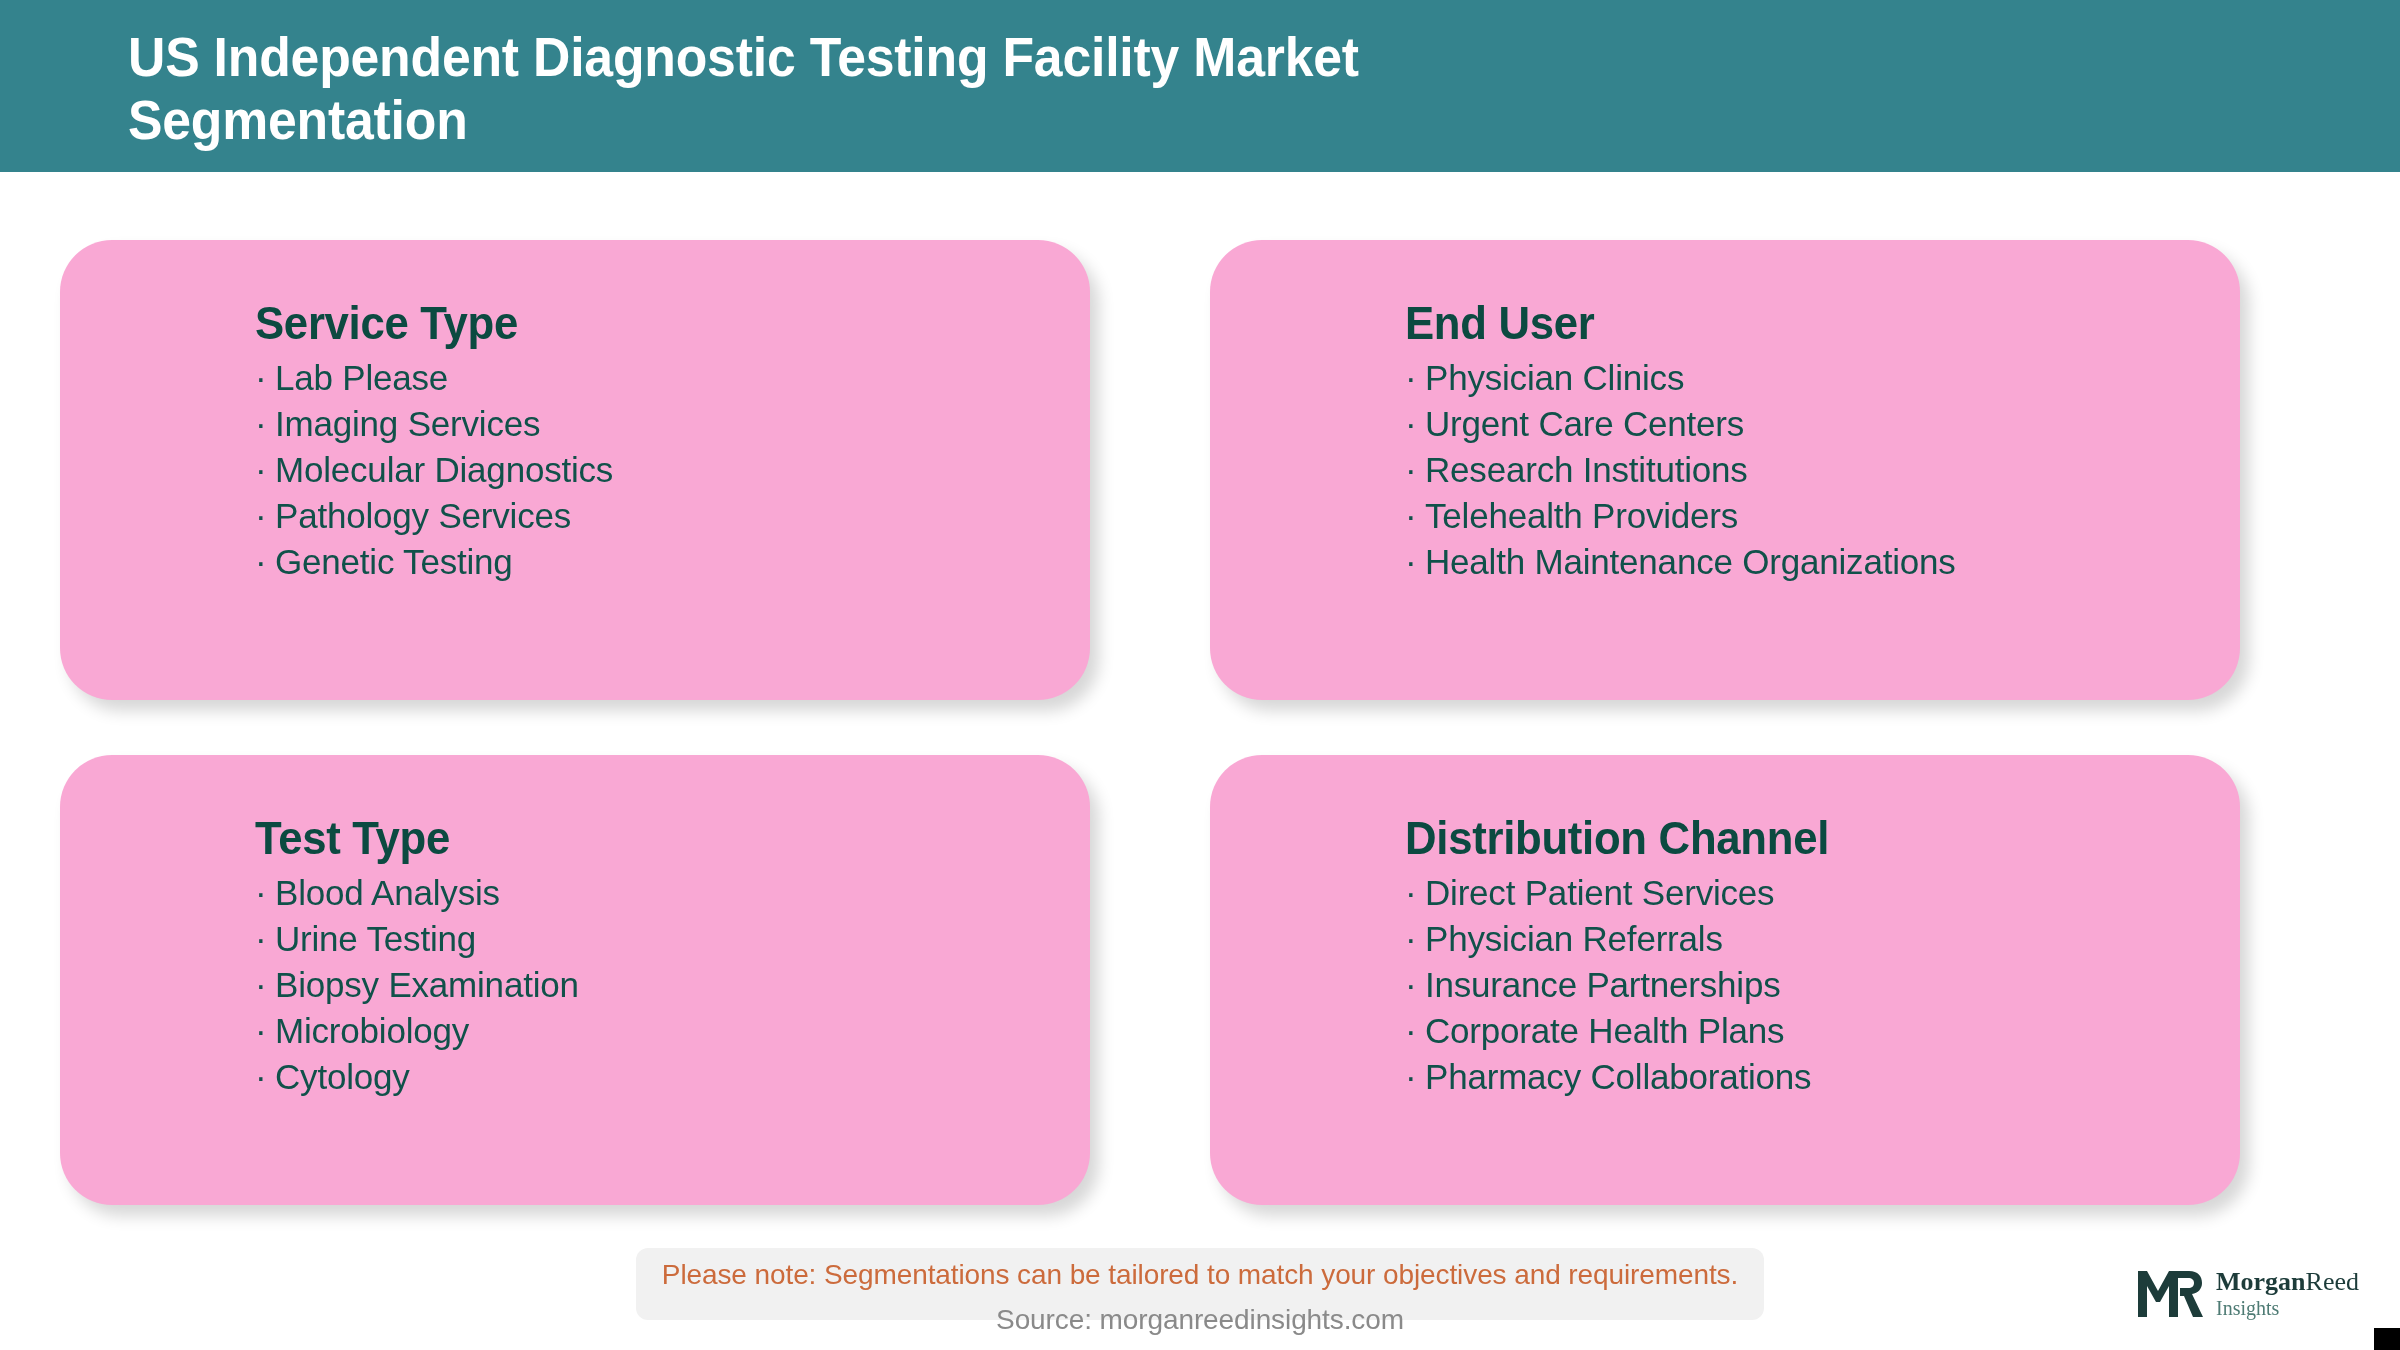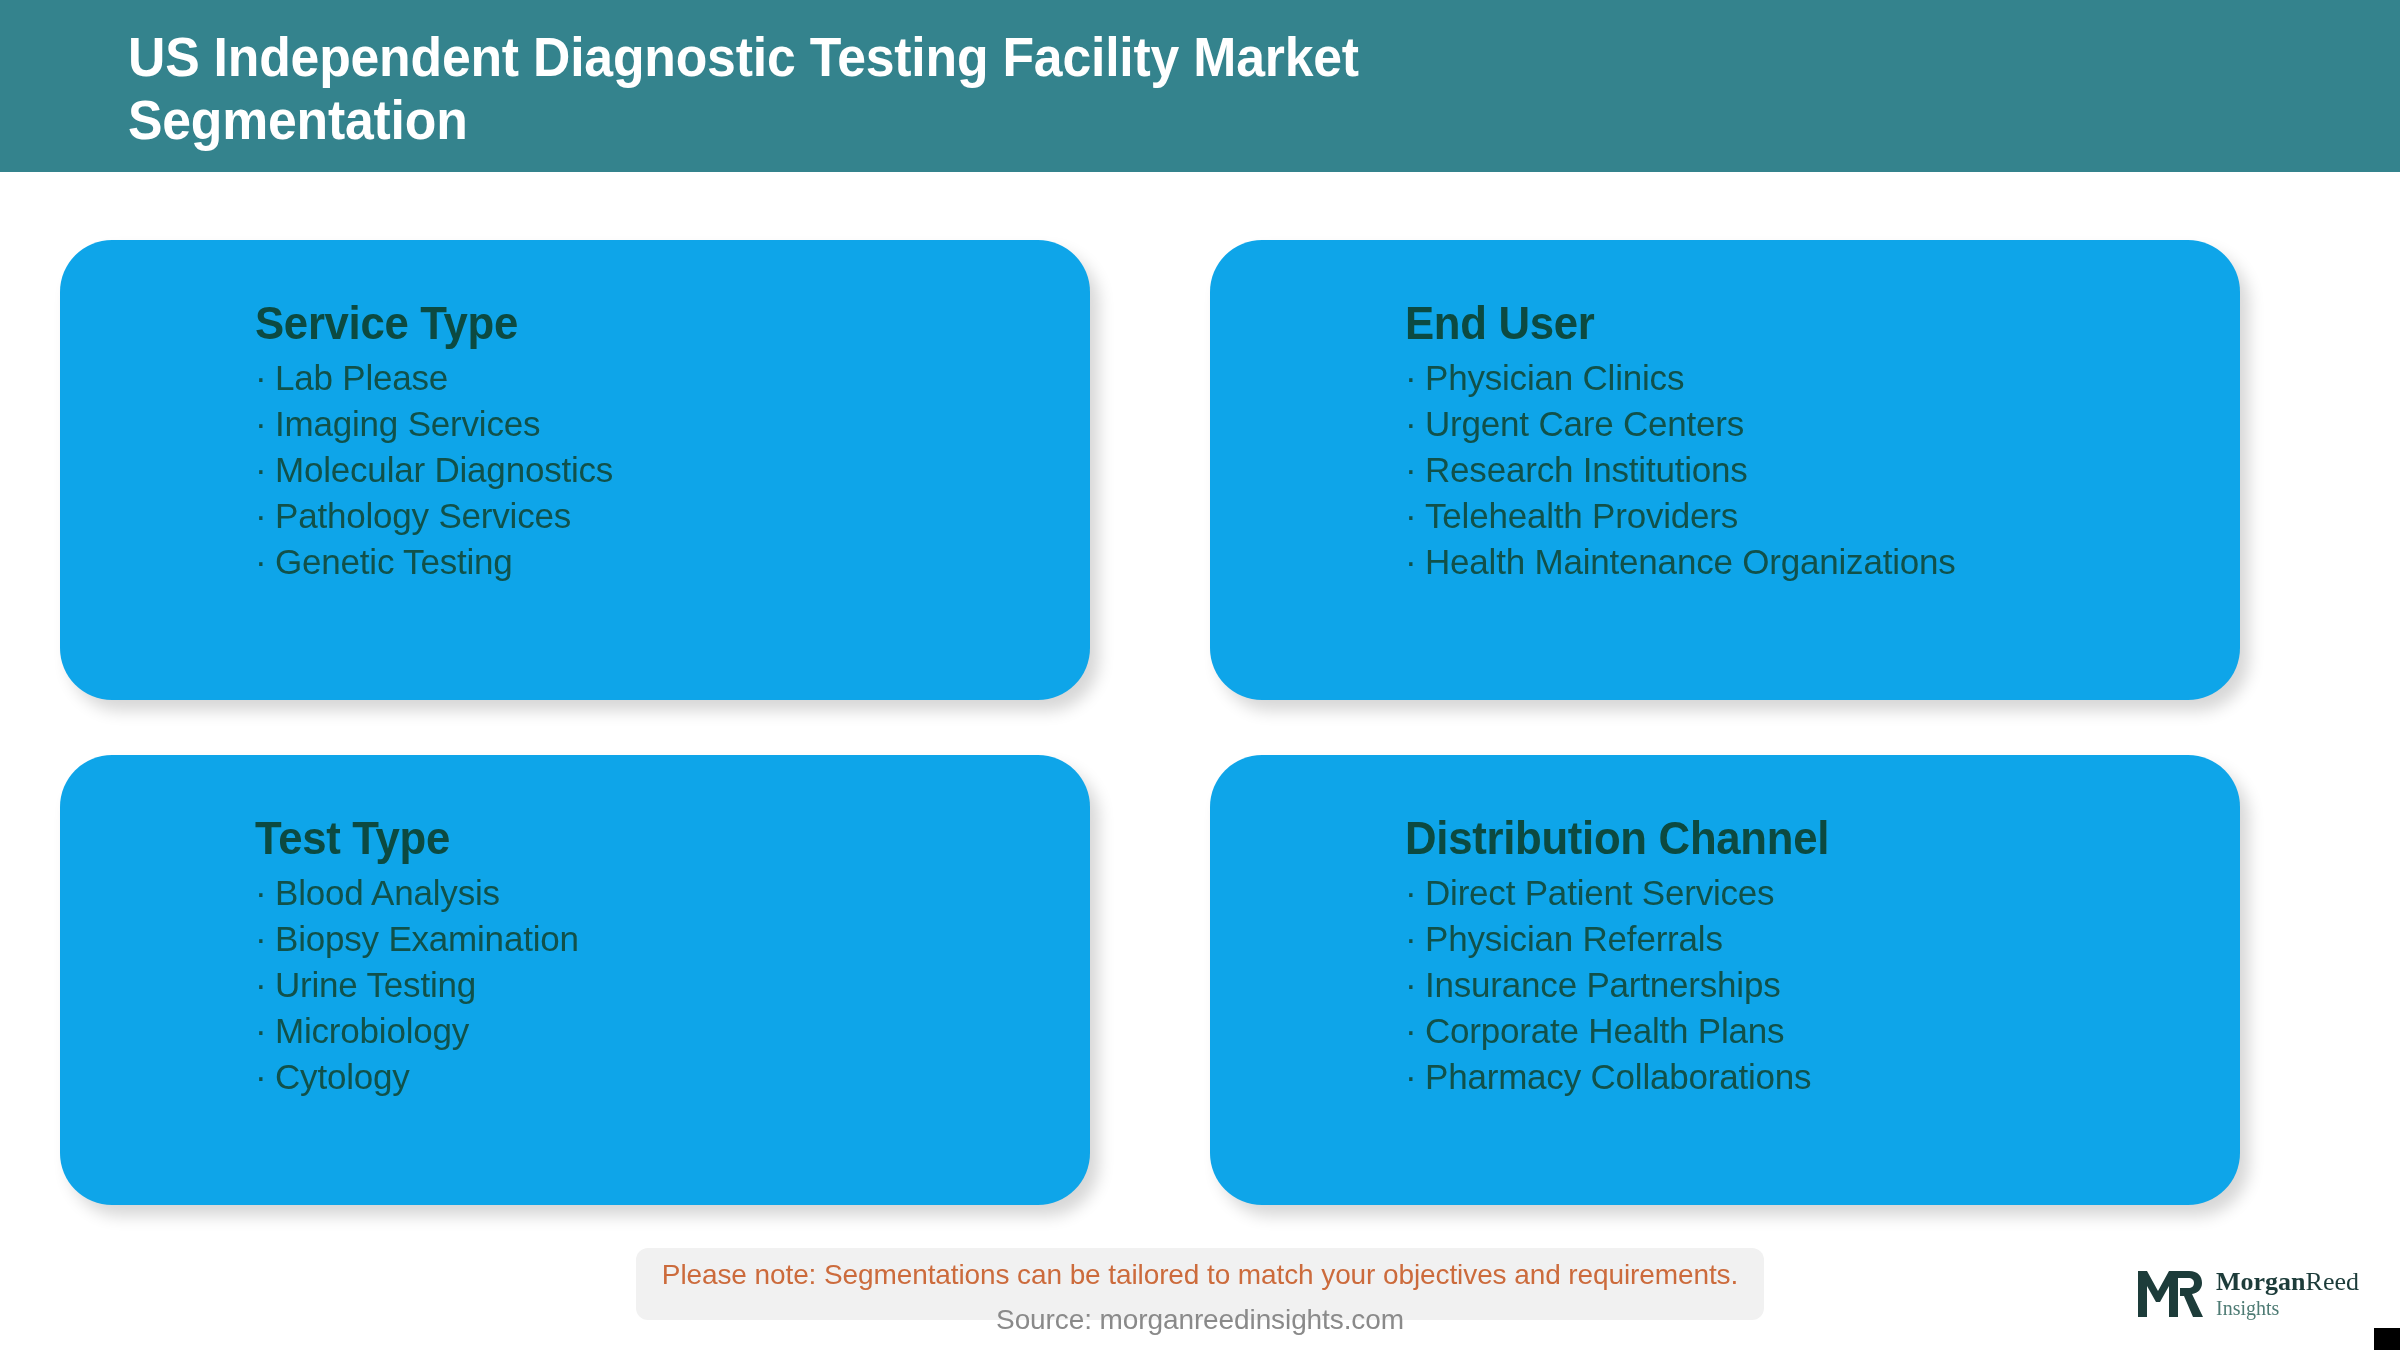--- a/index.html
+++ b/index.html
@@ -69,21 +69,21 @@
     width: 2180px;
     height: 965px;
     display: grid;
     grid-template-columns: 1030px 1030px;
     grid-template-rows: 460px 450px;
     column-gap: 120px;
     row-gap: 55px;
   }
   .card {
     position: relative;
-    background: #0ea5e9;
+    background: #f9a8d4;
     border-radius: 52px;
     box-shadow: 9px 11px 16px rgba(0, 0, 0, 0.16);
     box-sizing: border-box;
     padding: 58px 60px 16px 195px;
   }
   .card-title {
     color: #0c4a41;
     font-family: "Liberation Sans Narrow", "Liberation Sans", sans-serif;
     font-weight: bold;
     font-size: 46px;
@@ -208,22 +208,22 @@
         <li><span class="bullet">·</span><span>Research Institutions</span></li>
         <li><span class="bullet">·</span><span>Telehealth Providers</span></li>
         <li><span class="bullet">·</span><span>Health Maintenance Organizations</span></li>
       </ul>
     </div>
 
     <div class="card">
       <div class="card-title">Test Type</div>
       <ul class="card-list">
         <li><span class="bullet">·</span><span>Blood Analysis</span></li>
+        <li><span class="bullet">·</span><span>Urine Testing</span></li>
         <li><span class="bullet">·</span><span>Biopsy Examination</span></li>
-        <li><span class="bullet">·</span><span>Urine Testing</span></li>
         <li><span class="bullet">·</span><span>Microbiology</span></li>
         <li><span class="bullet">·</span><span>Cytology</span></li>
       </ul>
     </div>
 
     <div class="card">
       <div class="card-title">Distribution Channel</div>
       <ul class="card-list">
         <li><span class="bullet">·</span><span>Direct Patient Services</span></li>
         <li><span class="bullet">·</span><span>Physician Referrals</span></li>

